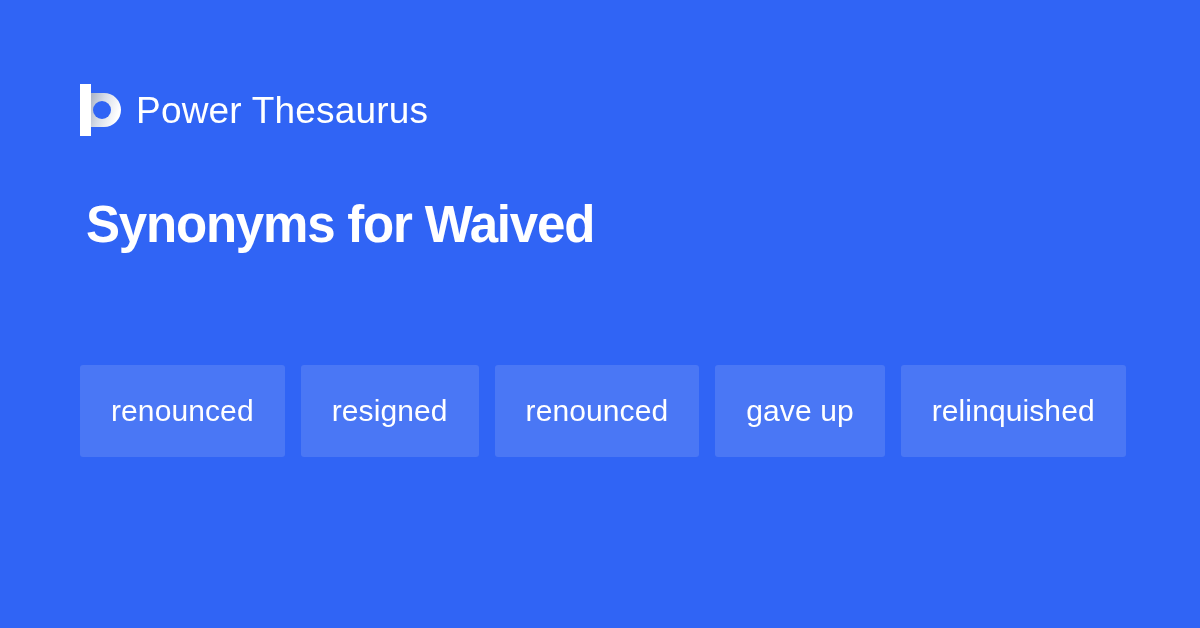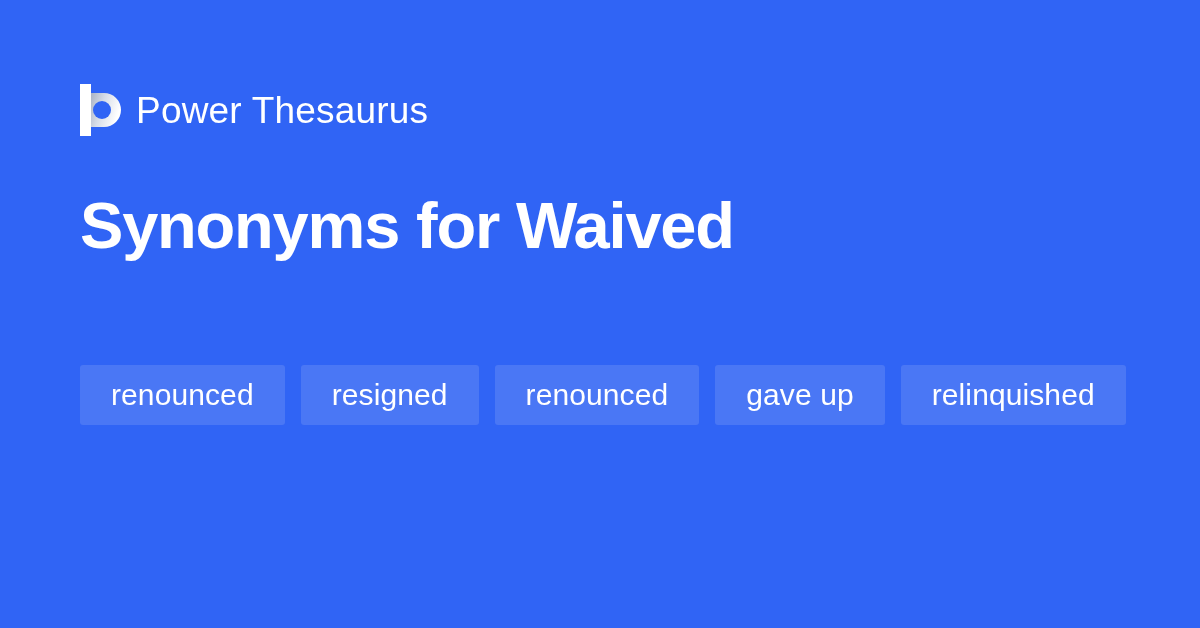--- a/index.html
+++ b/index.html
@@ -48,41 +48,41 @@
     white-space: nowrap;
     text-transform: capitalize;
   }
 
   
   .headline {
     position: absolute;
     left: 80px;
     top: 192px;
     color: #ffffff;
-    font-size: 65px;
+    font-size: 51px;
     font-weight: 700;
     line-height: 1.05;
     letter-spacing: -1.2px;
     white-space: nowrap;
-    margin: 0;
+    margin: 6px;
   }
 
   
   .chips {
     position: absolute;
     left: 80px;
     top: 365px;
     width: 1050px;
     display: flex;
     flex-wrap: wrap;
     gap: 16px;
   }
 
   .chip {
-    height: 60px;
+    height: 92px;
     box-sizing: border-box;
     padding: 0 31px;
     display: flex;
     align-items: center;
     justify-content: center;
     background: #4a77f5;
     border-radius: 3px;
     color: #ffffff;
     font-size: 30px;
     font-weight: 400;

